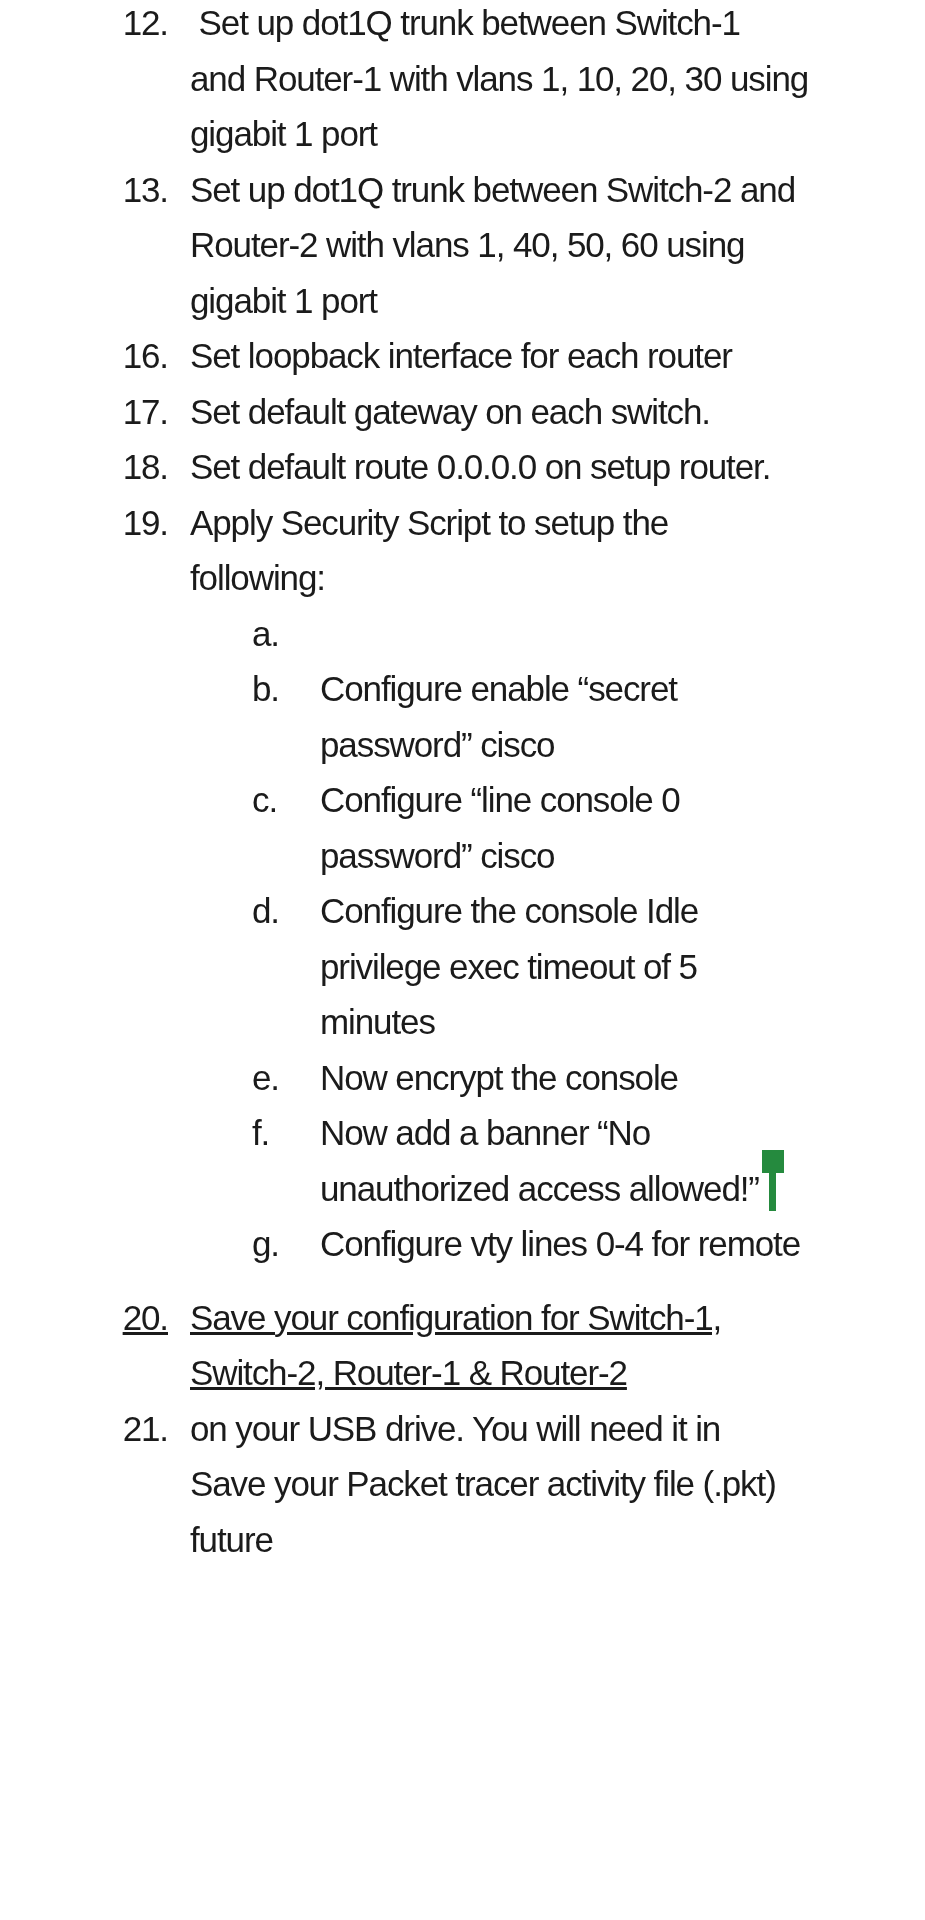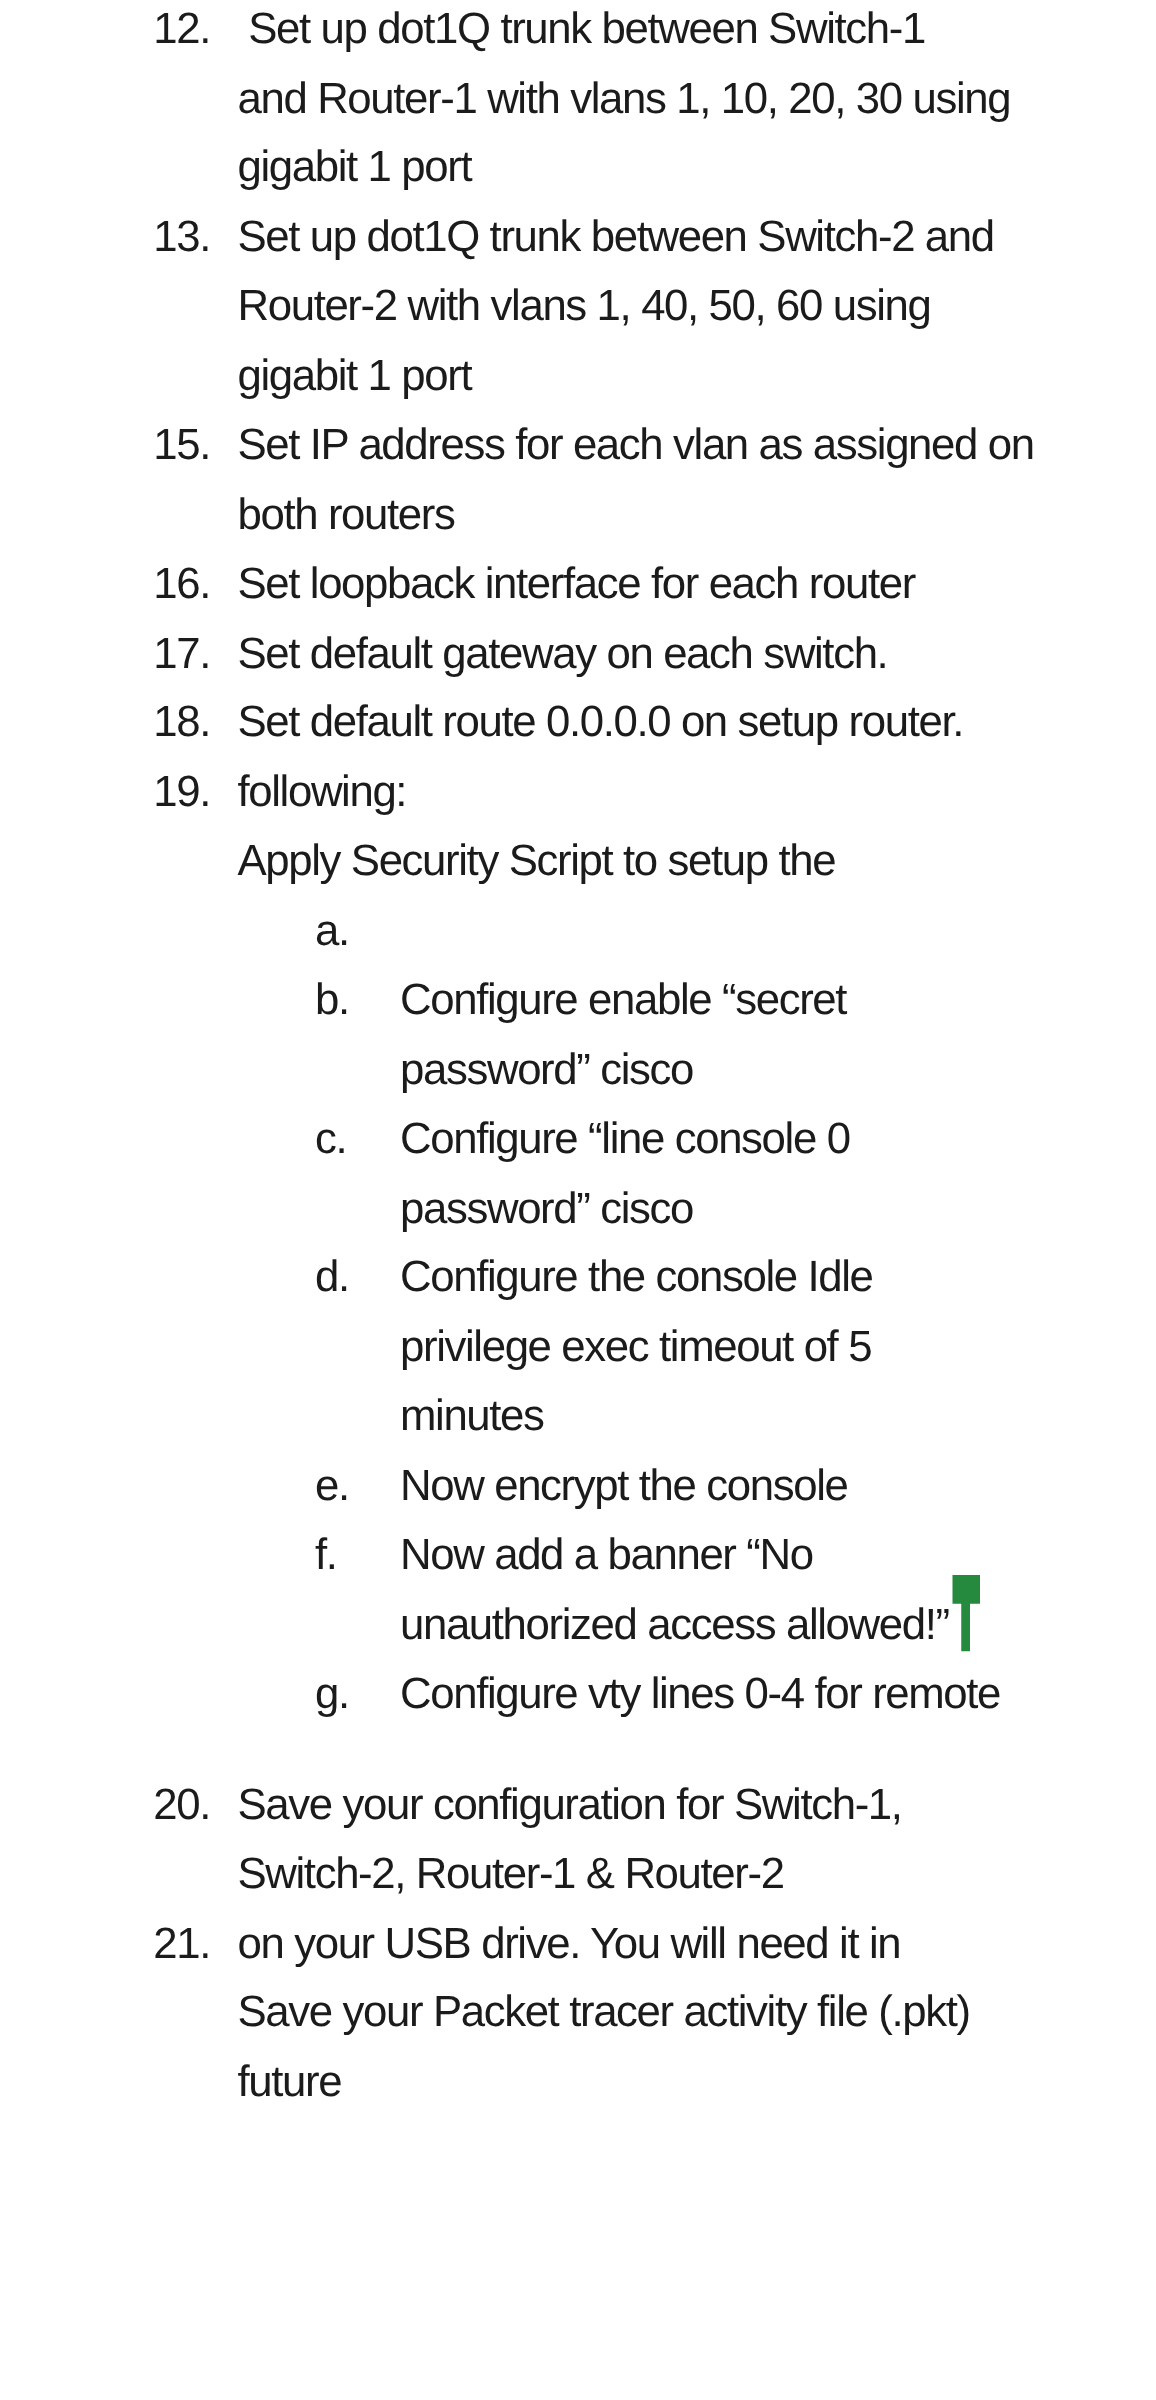--- a/index.html
+++ b/index.html
@@ -16,21 +16,21 @@
     color: #1b1b1b;
     margin-top: -5px;
   }
   .line { white-space: pre; }
   .item { display: flex; align-items: flex-start; }
   .item > .num { flex: 0 0 168px; text-align: right; white-space: pre; }
   .item > .body { flex: 1; min-width: 0; margin-left: 22px; }
   .sub { display: flex; align-items: flex-start; }
   .sub > .num { flex: 0 0 130px; box-sizing: border-box; padding-left: 62px; white-space: pre; }
   .sub > .body { flex: 1; min-width: 0; }
-  .gap-before { margin-top: 33px; }
+  .gap-before { margin-top: 18px; text-decoration: underline; }
   .cursor {
     position: relative;
     display: inline-block;
     width: 28px; height: 1px;
     vertical-align: baseline;
   }
   .cursor::before {
     content: "";
     position: absolute;
     left: 3px; bottom: 28px;
@@ -60,49 +60,42 @@
       </div>
       <div class="item">
         <div class="num">13.</div>
         <div class="body">
           <div class="line"><span>Set up dot1Q trunk between Switch-2 and</span></div>
           <div class="line"><span>Router-2 with vlans 1, 40, 50, 60 using</span></div>
           <div class="line"><span>gigabit 1 port</span></div>
         </div>
       </div>
       <div class="item">
-        <div class="num">15.</div>
-        <div class="body">
-          <div class="line"><span>Set IP address for each vlan as assigned on</span></div>
-          <div class="line"><span>both routers</span></div>
-        </div>
-      </div>
-      <div class="item">
         <div class="num">16.</div>
         <div class="body">
           <div class="line"><span>Set loopback interface for each router</span></div>
         </div>
       </div>
       <div class="item">
         <div class="num">17.</div>
         <div class="body">
           <div class="line"><span>Set default gateway on each switch.</span></div>
         </div>
       </div>
       <div class="item">
         <div class="num">18.</div>
         <div class="body">
           <div class="line"><span>Set default route 0.0.0.0 on setup router.</span></div>
         </div>
       </div>
       <div class="item">
         <div class="num">19.</div>
         <div class="body">
+          <div class="line"><span>Apply Security Script to setup the</span></div>
           <div class="line"><span>following:</span></div>
-          <div class="line"><span>Apply Security Script to setup the</span></div>
           <div class="sub">
             <div class="num">a.</div>
           </div>
           <div class="sub">
             <div class="num">b.</div>
             <div class="body">
               <div class="line"><span>Configure enable “secret</span></div>
               <div class="line"><span>password” cisco</span></div>
             </div>
           </div>

